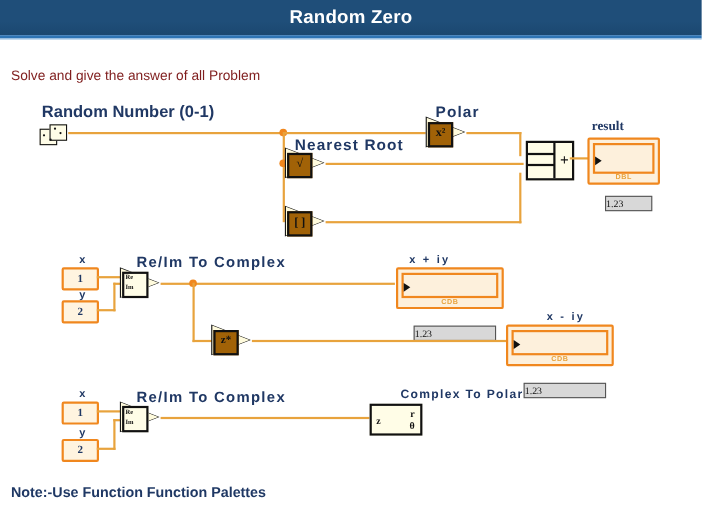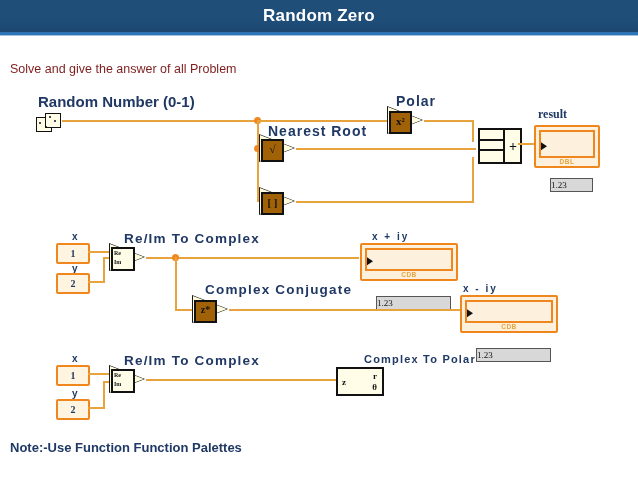--- a/index.html
+++ b/index.html
@@ -245,29 +245,28 @@
   <div class="wire h" style="left:175px;top:224px;width:20px;"></div>
 
   <div class="ind-label" style="left:372px;top:146px;letter-spacing:2px;">x + iy</div>
   <div class="indicator" style="left:360px;top:158px;width:90px;height:30px;">
     <div class="inner"></div>
     <div class="arrow"></div>
     <div class="display">1.23</div>
     <div class="type">CDB</div>
   </div>
 
-  <div class="fnode-label" style="left:205px;top:197px;font-size:13.5px;letter-spacing:1.2px;">Complex Conjugate</div>
   <div class="fnode" style="left:193px;top:211px;">
     <div class="tri-out" style="left:-1px;top:-1px;"></div>
     <div class="tri"></div>
     <div class="icon-box" style="font-size:10px;">z*</div>
   </div>
   <div class="wire h" style="left:229px;top:224px;width:231px;"></div>
 
-  <div class="ind-label" style="left:463px;top:198px;letter-spacing:2px;">x - iy</div>
+  <div class="ind-label" style="left:497px;top:198px;letter-spacing:2px;">x - iy</div>
   <div class="indicator" style="left:460px;top:210px;width:90px;height:30px;">
     <div class="inner"></div>
     <div class="arrow"></div>
     <div class="display">1.23</div>
     <div class="type">CDB</div>
   </div>
 
   <div class="ctl-label" style="left:72px;top:268px;">x</div>
   <div class="control" style="left:56px;top:280px;width:30px;height:17px;">
     <span class="val">1</span>

